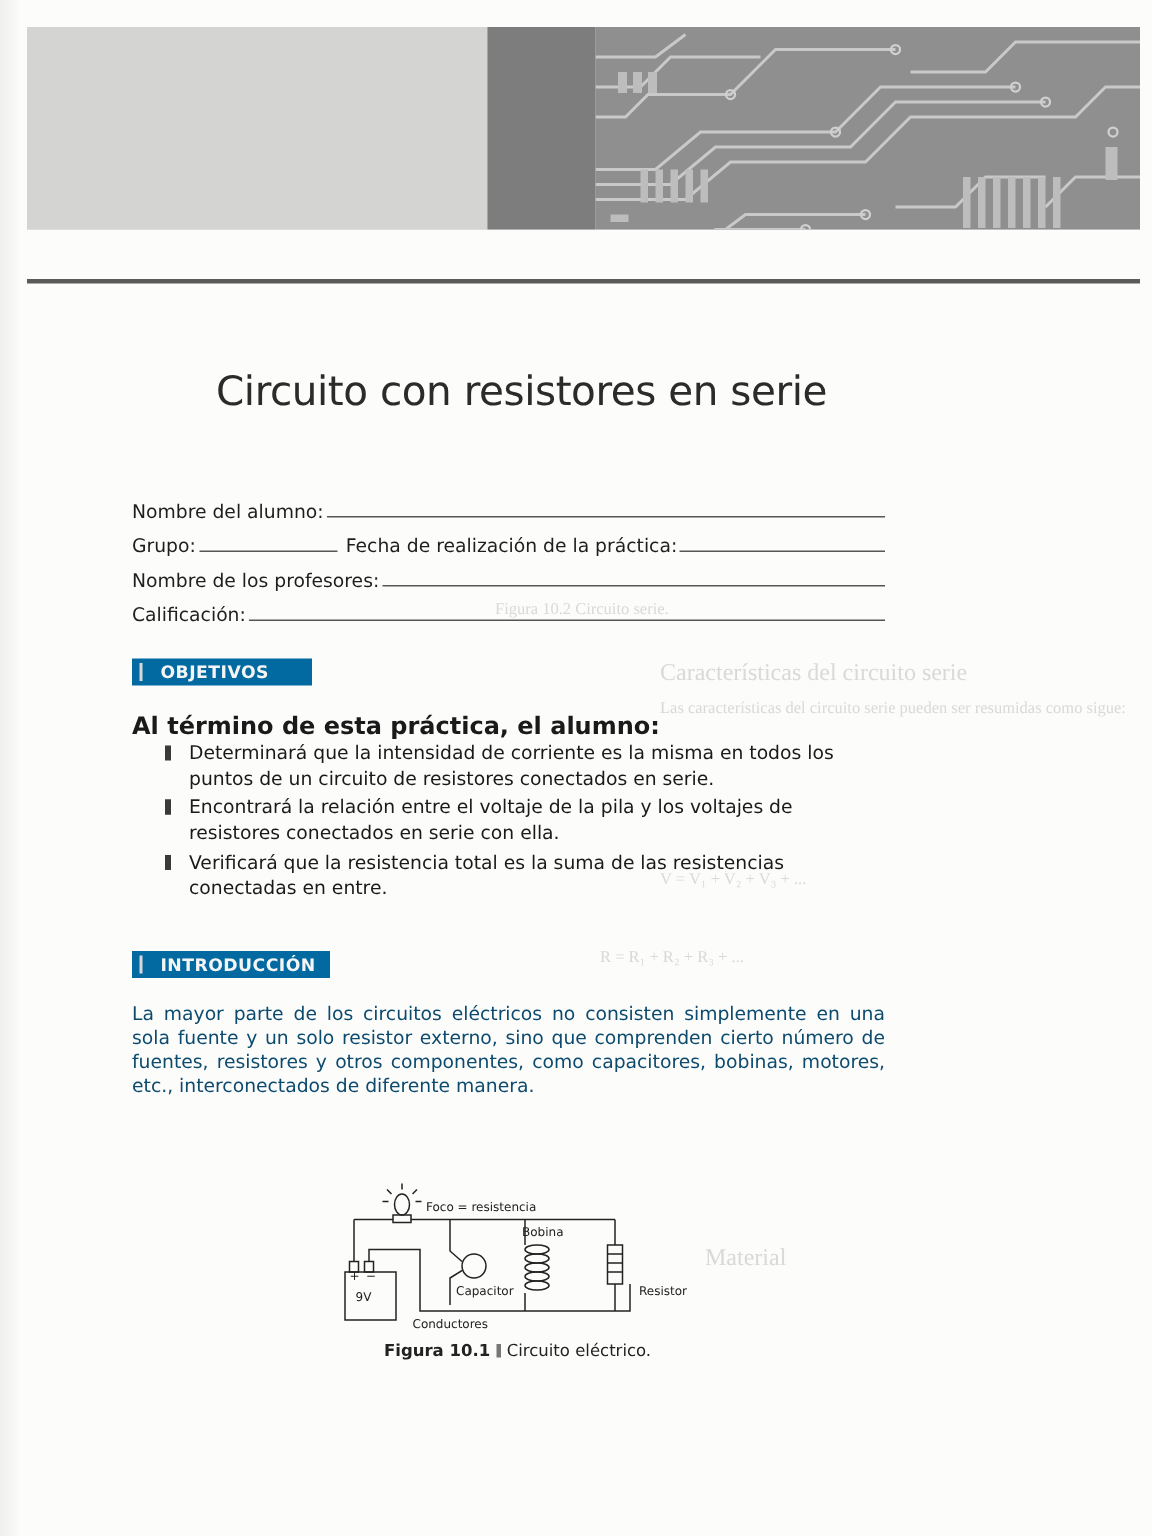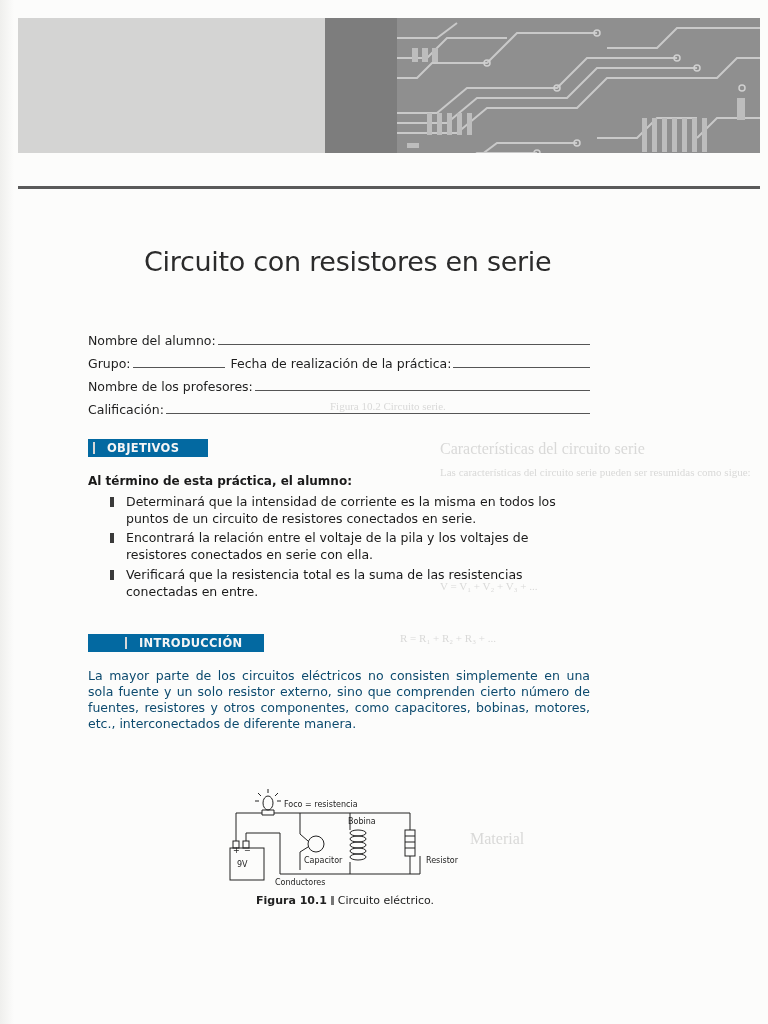--- a/index.html
+++ b/index.html
@@ -46,21 +46,21 @@
 
   
   .section-bar {
     position: absolute; left: 88px; height: 18px;
     background: #0369a1; color: #f5f5f5;
     font-family: "DejaVu Sans", sans-serif; font-weight: bold; font-size: 11.5px;
     display: flex; align-items: center; letter-spacing: 0.3px;
   }
   .section-bar .tick { width: 2px; height: 12px; background: #d8d8d8; margin: 0 12px 0 5px; }
 
-  .lead { position: absolute; left: 88px; top: 474px; font-weight: bold; font-size: 12px; color: #1a1a1a; }
+  .lead { position: absolute; left: 88px; top: 474px; font-weight: bold; font-size: 16px; color: #1a1a1a; }
 
   .objectives { position: absolute; left: 108px; top: 494px; width: 482px; list-style: none; margin: 0; padding: 0; font-size: 12.5px; line-height: 16.5px; color: #1a1a1a; }
   .objectives li { position: relative; padding-left: 18px; margin-bottom: 3px; }
   .objectives li .bullet { position: absolute; left: 2px; top: 3px; width: 4px; height: 10px; background: #3a3a3a; }
 
   .intro { position: absolute; left: 88px; top: 668px; width: 502px; font-size: 12.5px; line-height: 16px; color: #0c4a6e; text-align: justify; }
   .intro p { margin: 0; }
   .intro p.indent { text-indent: 22px; }
   .intro em { font-style: italic; }
   .intro b { font-weight: bold; }
@@ -183,21 +183,21 @@
     <span>OBJETIVOS</span>
   </div>
   <div class="lead">Al término de esta práctica, el alumno:</div>
   <ul class="objectives">
     <li><span class="bullet"></span><span>Determinará que la intensidad de corriente es la misma en todos los puntos de un circuito de resistores conectados en serie.</span></li>
     <li><span class="bullet"></span></li>
     <li><span class="bullet"></span><span>Encontrará la relación entre el voltaje de la pila y los voltajes de resistores conectados en serie con ella.</span></li>
     <li style="margin-top:4px;"><span class="bullet"></span><span>Verificará que la resistencia total es la suma de las resistencias conectadas en entre.</span></li>
   </ul>
 
-  <div class="section-bar" style="top:634px;width:144px;padding-left:32px;">
+  <div class="section-bar" style="top:634px;width:132px;">
     <span class="tick"></span>
     <span>INTRODUCCIÓN</span>
   </div>
   <div class="intro">
     <p>La mayor parte de los circuitos eléctricos no consisten simplemente en una sola fuente y un solo resistor externo, sino que comprenden cierto número de fuentes, resistores y otros componentes, como capacitores, bobinas, motores, etc., interconectados de diferente manera.</p>
   </div>
 
   <div class="figure">
     <svg viewBox="0 0 240 105">
       <g stroke="#222" stroke-width="1" fill="none">

